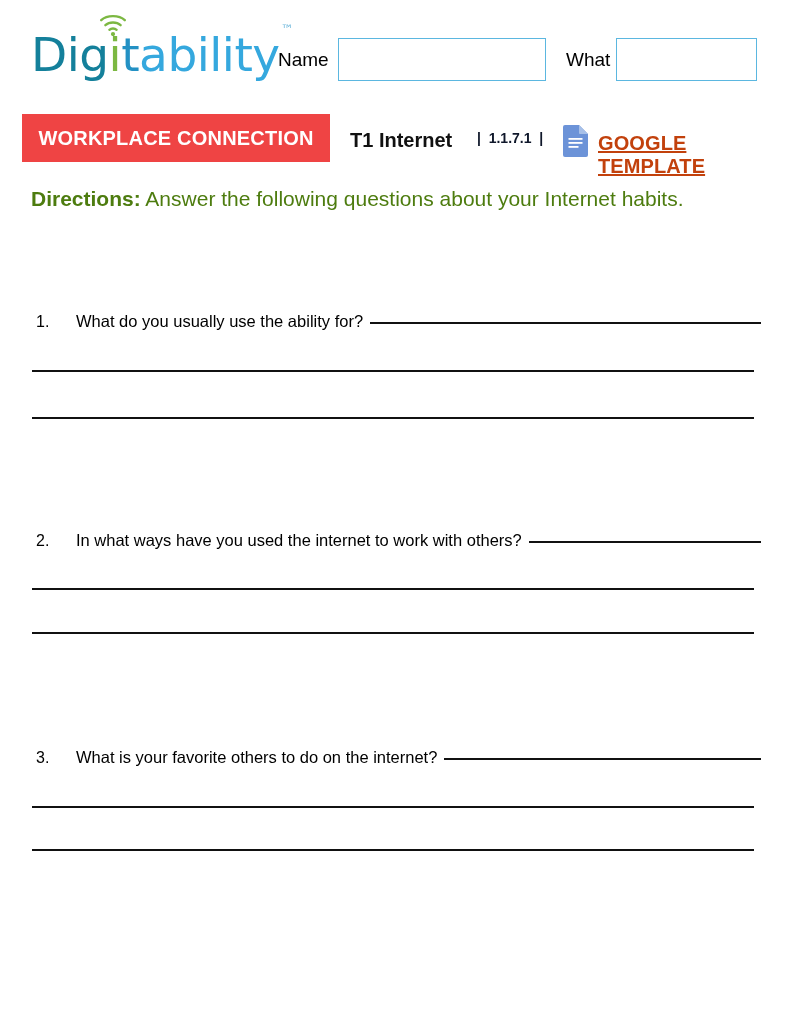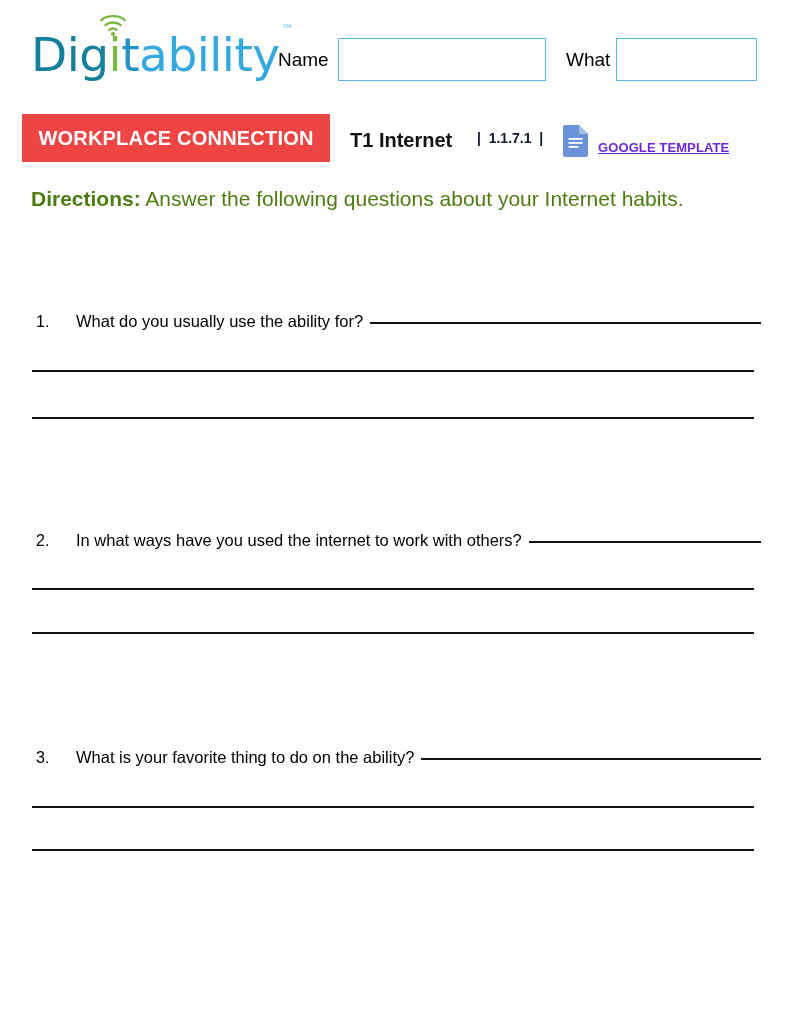--- a/index.html
+++ b/index.html
@@ -138,27 +138,26 @@
     position: absolute;
     left: 563px;
     top: 125px;
     width: 26px;
     height: 32px;
   }
   .gtemplate-link {
     position: absolute;
     left: 598px;
     top: 132px;
-    font-size: 13px;
-    font-weight: bold;
-    color: #6d28d9;
+    font-size: 20px;
+    font-weight: bold;
+    color: #c2410c;
     text-decoration: underline;
     cursor: pointer;
     letter-spacing: 0.1px;
-    margin-top: 8px;
   }
 
   
   .directions {
     position: absolute;
     left: 31px;
     top: 184px;
     width: 660px;
     font-size: 21px;
     line-height: 29px;
@@ -257,19 +256,19 @@
   <div class="question" style="top:531px;">
     <div class="q-num">2.</div>
     <div class="q-text">In what ways have you used the internet to work with others?</div>
     <div class="q-inline-rule"></div>
   </div>
   <div class="rule" style="top:588px;"></div>
   <div class="rule" style="top:632px;"></div>
 
   <div class="question" style="top:748px;">
     <div class="q-num">3.</div>
-    <div class="q-text">What is your favorite thing to do on the ability?</div>
+    <div class="q-text">What is your favorite others to do on the internet?</div>
     <div class="q-inline-rule"></div>
   </div>
   <div class="rule" style="top:806px;"></div>
   <div class="rule" style="top:849px;"></div>
 
 </div>
 
 </body></html>

